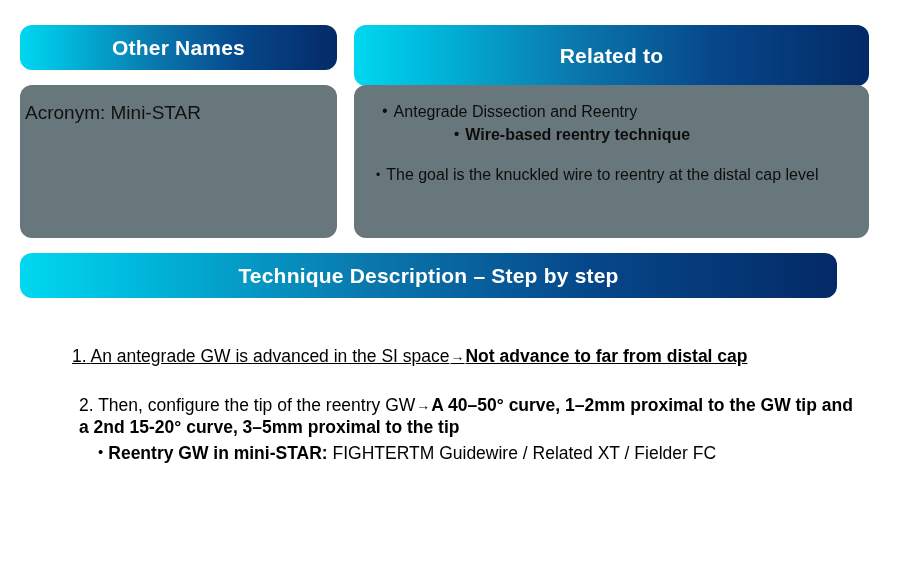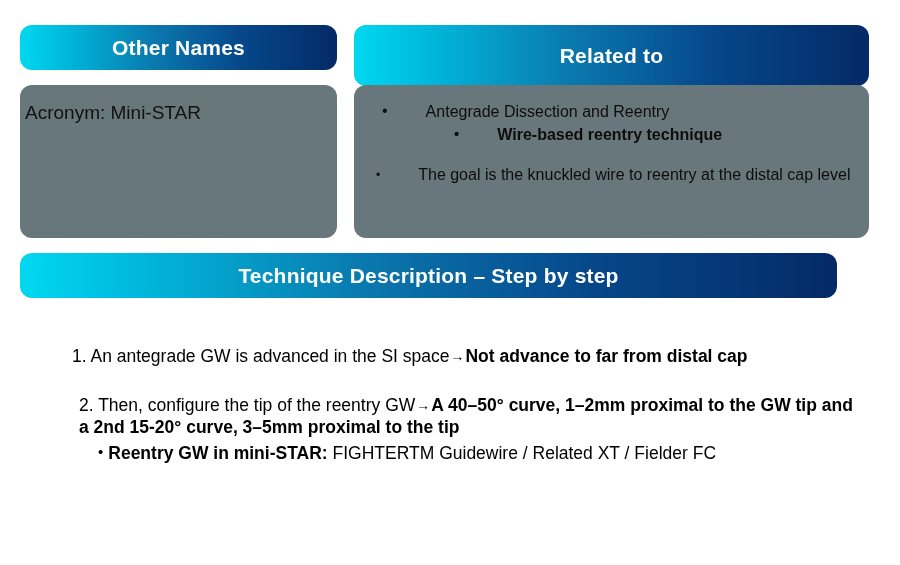--- a/index.html
+++ b/index.html
@@ -87,21 +87,20 @@
     color: #0d0d0d;
     line-height: 1.22;
   }
   .bullet-row .marker {
     flex: 0 0 auto;
     margin-right: 6px;
     line-height: 1.15;
   }
   .bullet-row .btext {
     flex: 1 1 auto;
-    margin-left: 32px;
   }
   #bullet-antegrade {
     margin: 7px 0 0 14px;
   }
   #bullet-wire-based {
     margin: 3px 0 0 86px;
     font-weight: bold;
   }
   #bullet-wire-based .marker {
     font-size: 15px;
@@ -122,20 +121,21 @@
   .step {
     position: absolute;
     font-size: 17.5px;
     line-height: 1.28;
     color: #000000;
   }
   #step-1 {
     left: 72px;
     top: 345px;
     width: 790px;
+    text-decoration: underline;
   }
   #step-2 {
     left: 72px;
     top: 394px;
     width: 782px;
     margin-left: 7px;
   }
   .em {
     font-weight: bold;
   }

